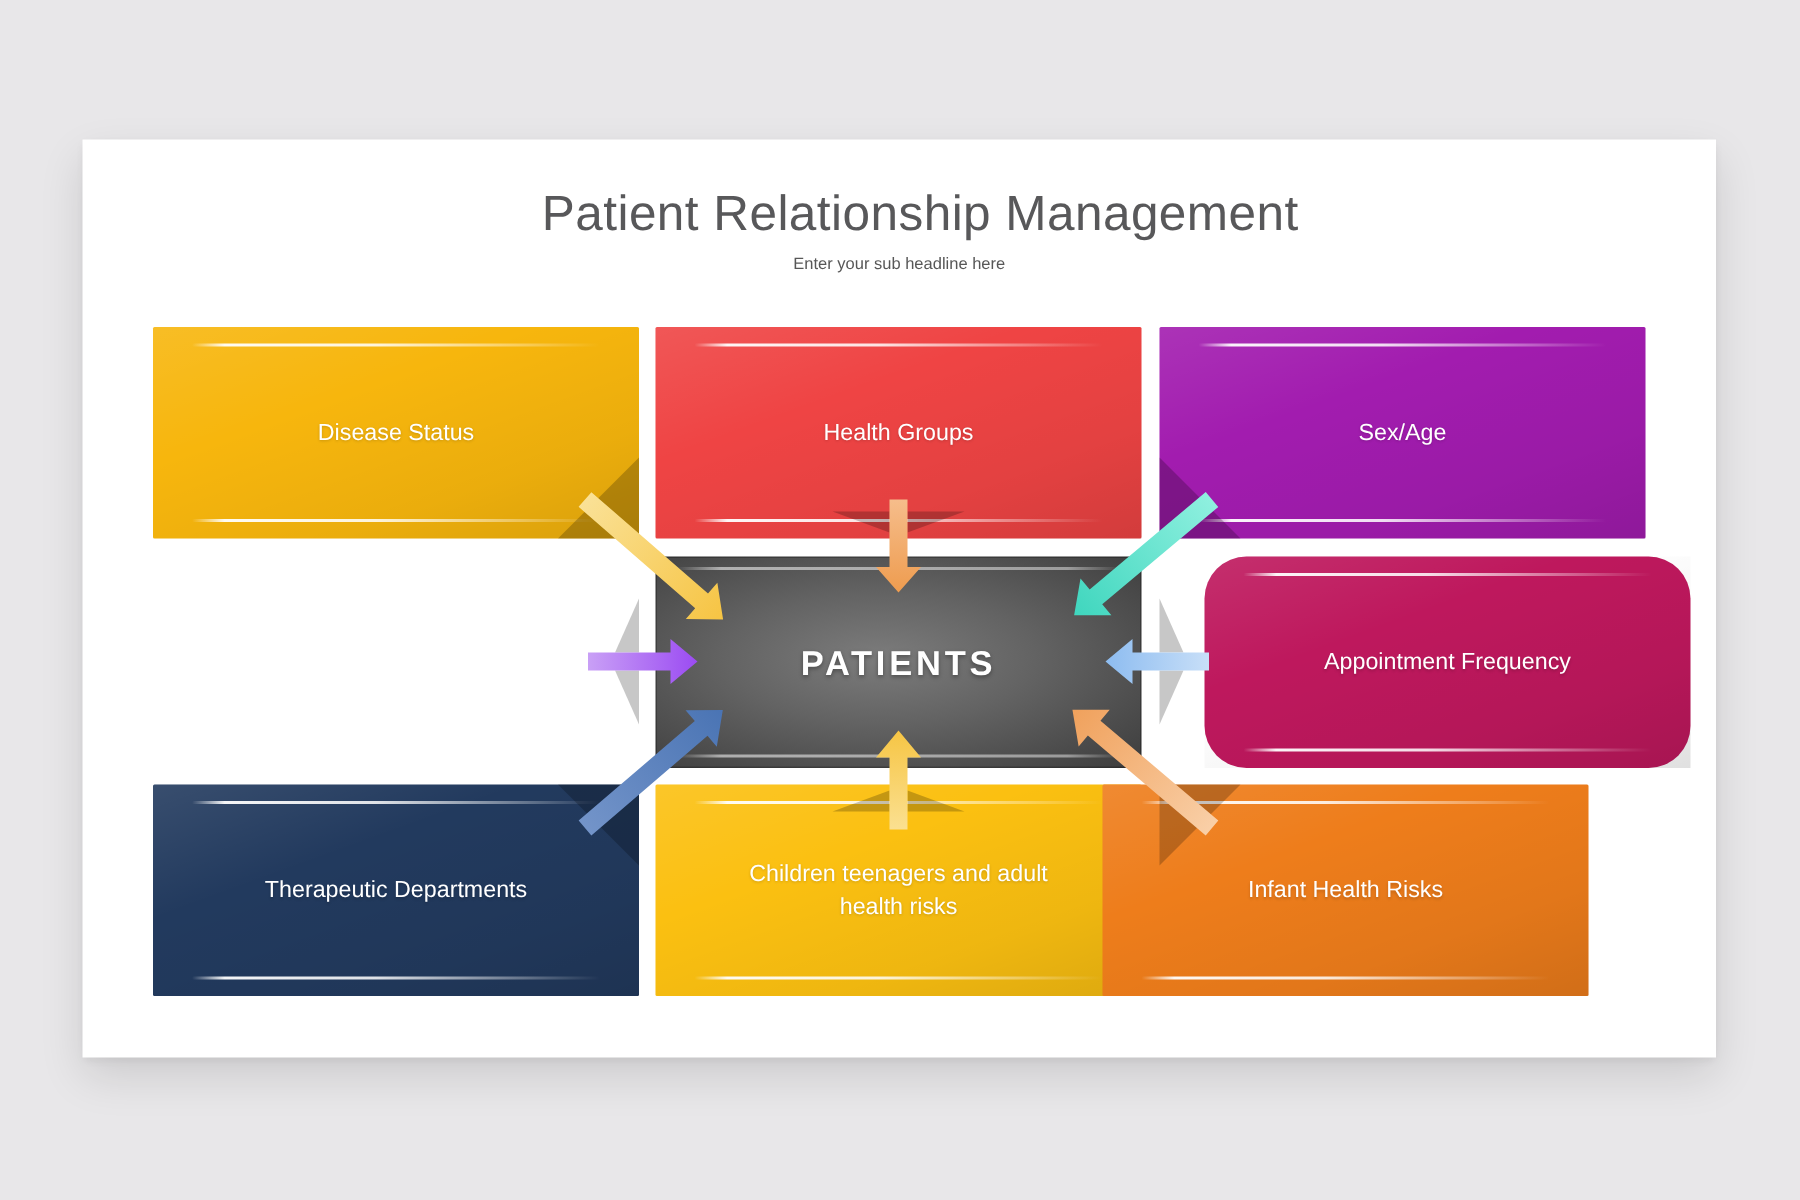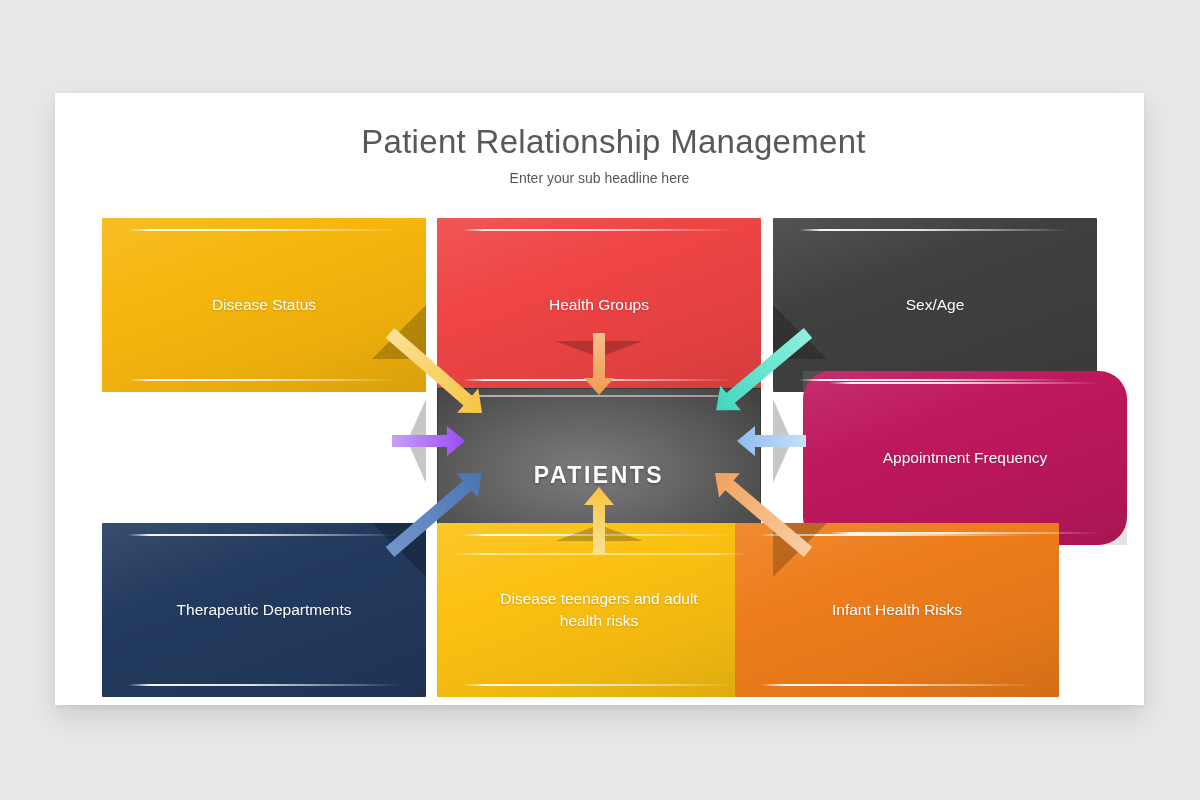--- a/index.html
+++ b/index.html
@@ -12,24 +12,24 @@
     position:absolute; left:55px; top:93px; width:1089px; height:612px;
     background:#ffffff;
     box-shadow:0 12px 28px rgba(0,0,0,.12), 0 2px 6px rgba(0,0,0,.06);
   }
   .title {
     margin:0; padding-top:30px; text-align:center;
     font-size:33px; font-weight:400; color:#58585a; letter-spacing:.3px;padding-left:28px;
   }
   .subtitle {
     margin:9px 0 0 0; text-align:center;
-    font-size:14px; font-weight:400; color:#575757;
+    font-size:11px; font-weight:400; color:#575757;
   }
   .box {
-    position:absolute; width:324px; height:174px;
+    position:absolute; width:324px; height:141px;
     display:flex; align-items:center; justify-content:center;
     border-radius:1px;
   }
   .box .shade {
     position:absolute; inset:0; pointer-events:none;
     background:linear-gradient(160deg, rgba(255,255,255,.10) 0%, rgba(255,255,255,0) 35%, rgba(0,0,0,.05) 72%, rgba(0,0,0,.12) 100%);
   }
   .box::before, .box::after {
     content:""; position:absolute; left:26px; right:26px; height:2px; border-radius:2px; z-index:2;
     background:linear-gradient(90deg, rgba(255,255,255,0) 0%, rgba(255,255,255,.95) 8%, rgba(255,255,255,.85) 45%, rgba(255,255,255,.3) 82%, rgba(255,255,255,0) 100%);
@@ -38,21 +38,20 @@
   .box::after  { bottom:11px; }
   .box .label {
     position:relative; z-index:3; text-align:center;
     font-size:15.5px; line-height:22px; color:#ffffff;
     text-shadow:0 1px 2px rgba(0,0,0,.18);
   }
   .box .label.narrow { max-width:238px; }
   .box.center {
     background:radial-gradient(ellipse at 46% 48%, #7c7c7c 0%, #636363 42%, #3c3c3c 100%);
     box-shadow:inset 0 0 0 1px rgba(0,0,0,.25);
-    margin-top:17px;
   }
   .box.center::before, .box.center::after {
     left:14px; right:14px;
     background:linear-gradient(90deg, rgba(255,255,255,0) 0%, rgba(255,255,255,.55) 10%, rgba(255,255,255,.45) 88%, rgba(255,255,255,0) 100%);
   }
   .box.center::before { top:7px; }
   .box.center::after  { bottom:7px; }
   .box.center .label {
     font-size:23px; font-weight:700; letter-spacing:2.5px;
     text-shadow:0 1px 3px rgba(0,0,0,.35);
@@ -71,40 +70,40 @@
   <p class="subtitle">Enter your sub headline here</p>
 
   <div class="box" style="left: 47px; top: 125px; background: rgb(247, 182, 13);">
     <div class="shade"></div>
     <div class="label">Disease Status</div>
   </div>
   <div class="box" style="left: 382px; top: 125px; background: #ef4444;">
     <div class="shade"></div>
     <div class="label">Health Groups</div>
   </div>
-  <div class="box" style="left: 718px; top: 125px; background: #404040;">
+  <div class="box" style="left: 718px; top: 125px; background: #a21caf;">
     <div class="shade"></div>
     <div class="label">Sex/Age</div>
   </div>
 
   <div class="box center" style="left:382px;top:278px">
     <div class="label">PATIENTS</div>
   </div>
   <div class="box" style="left: 748px; top: 278px; background: #be185d; border-radius: 28px;">
     <div class="shade"></div>
     <div class="label">Appointment Frequency</div>
   </div>
 
   <div class="box" style="left: 47px; top: 430px; background: rgb(34, 58, 94);">
     <div class="shade"></div>
     <div class="label">Therapeutic Departments</div>
   </div>
   <div class="box" style="left: 382px; top: 430px; background: rgb(251, 192, 17);">
     <div class="shade"></div>
-    <div class="label narrow">Disease teenagers and adult health risks</div>
+    <div class="label narrow">Children teenagers and adult health risks</div>
   </div>
   <div class="box" style="left: 680px; top: 430px; background: rgb(238, 125, 27);">
     <div class="shade"></div>
     <div class="label">Infant Health Risks</div>
   </div>
 
   <svg class="arrow-layer" viewBox="0 0 1089 612">
     <defs>
       <linearGradient id="gDisease" gradientUnits="userSpaceOnUse" x1="0" y1="0" x2="122" y2="0">
         <stop offset="0" stop-color="#fae196"></stop>

